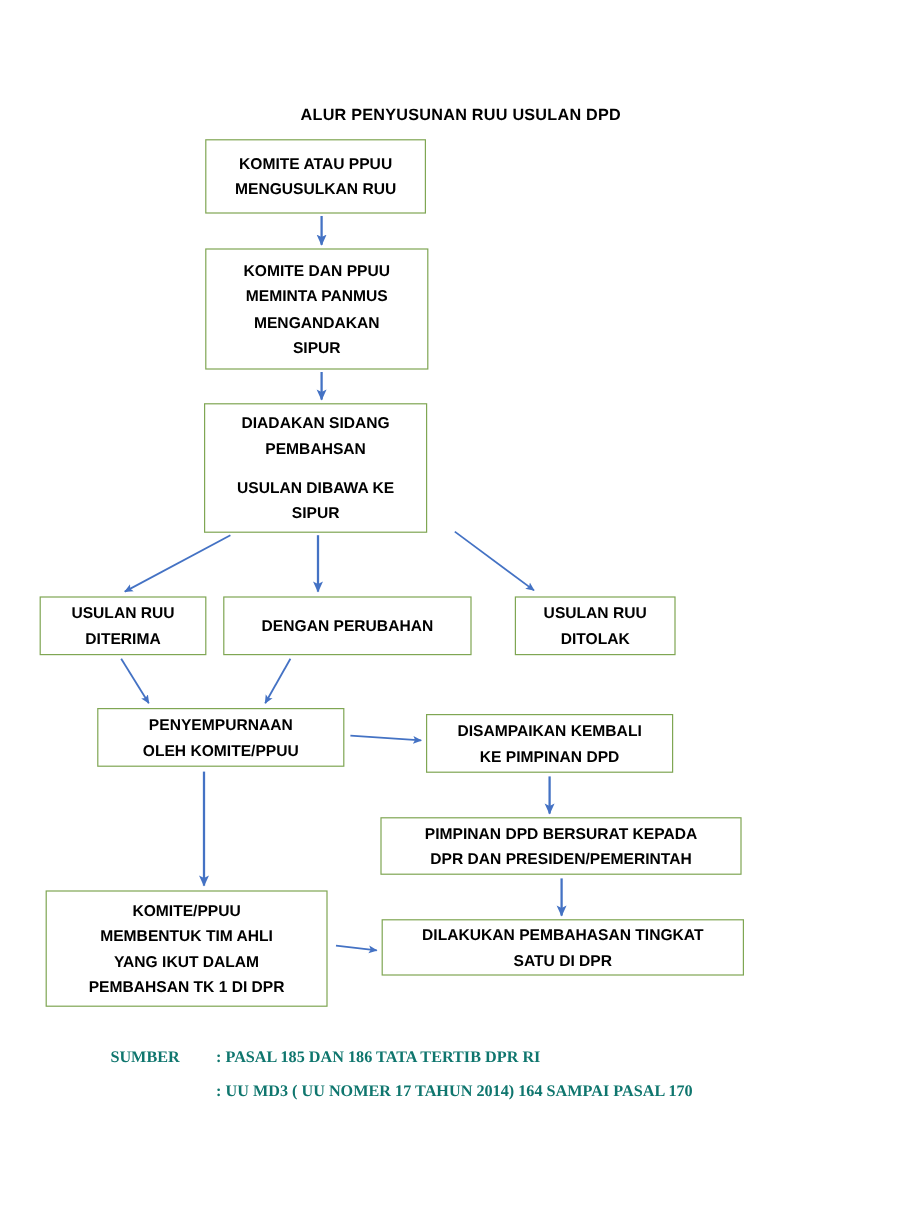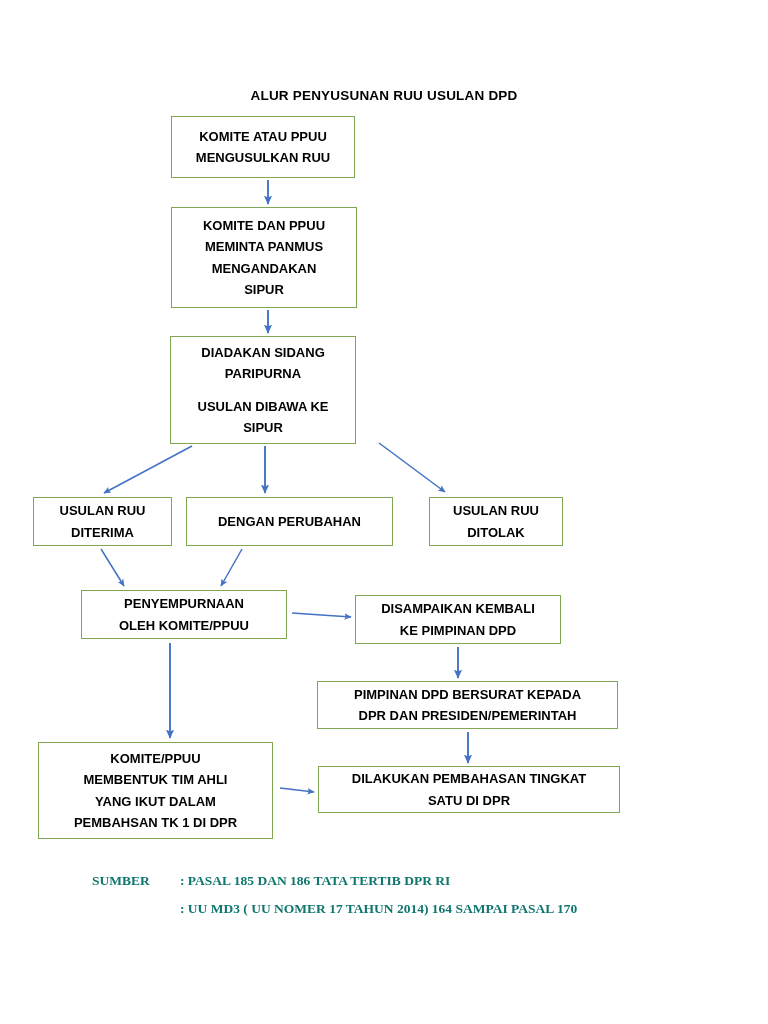--- a/index.html
+++ b/index.html
@@ -112,21 +112,21 @@
         <span class="line">MENGUSULKAN RUU</span>
       </div>
       <div class="node" style="left: 171px; top: 207px; width: 186px; height: 101px; border-color: rgb(127, 166, 83);">
         <span class="line">KOMITE DAN PPUU</span>
         <span class="line">MEMINTA PANMUS</span>
         <span class="line">MENGANDAKAN</span>
         <span class="line">SIPUR</span>
       </div>
       <div class="node" style="left: 170px; top: 336px; width: 186px; height: 108px; border-color: rgb(127, 166, 83);">
         <span class="line">DIADAKAN SIDANG</span>
-        <span class="line">PARIPURNA</span>
+        <span class="line">PEMBAHSAN</span>
         <span class="gap"></span>
         <span class="line">USULAN DIBAWA KE</span>
         <span class="line">SIPUR</span>
       </div>
       <div class="node" style="left: 33px; top: 497px; width: 139px; height: 49px; border-color: rgb(127, 166, 83);">
         <span class="line">USULAN RUU</span>
         <span class="line">DITERIMA</span>
       </div>
       <div class="node" style="left: 186px; top: 497px; width: 207px; height: 49px; border-color: rgb(127, 166, 83);">
         <span class="line">DENGAN PERUBAHAN</span>

